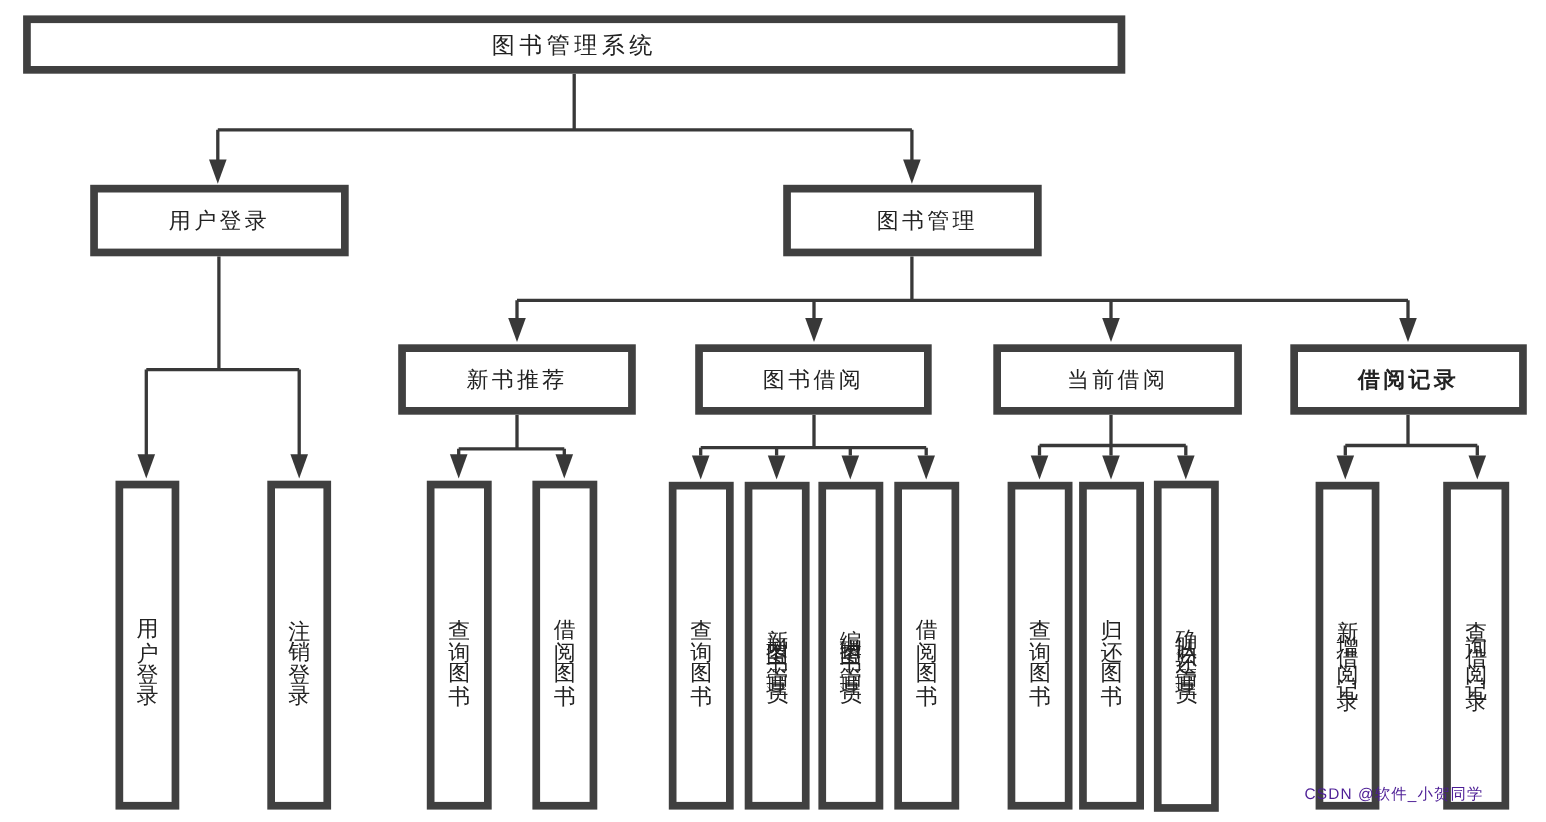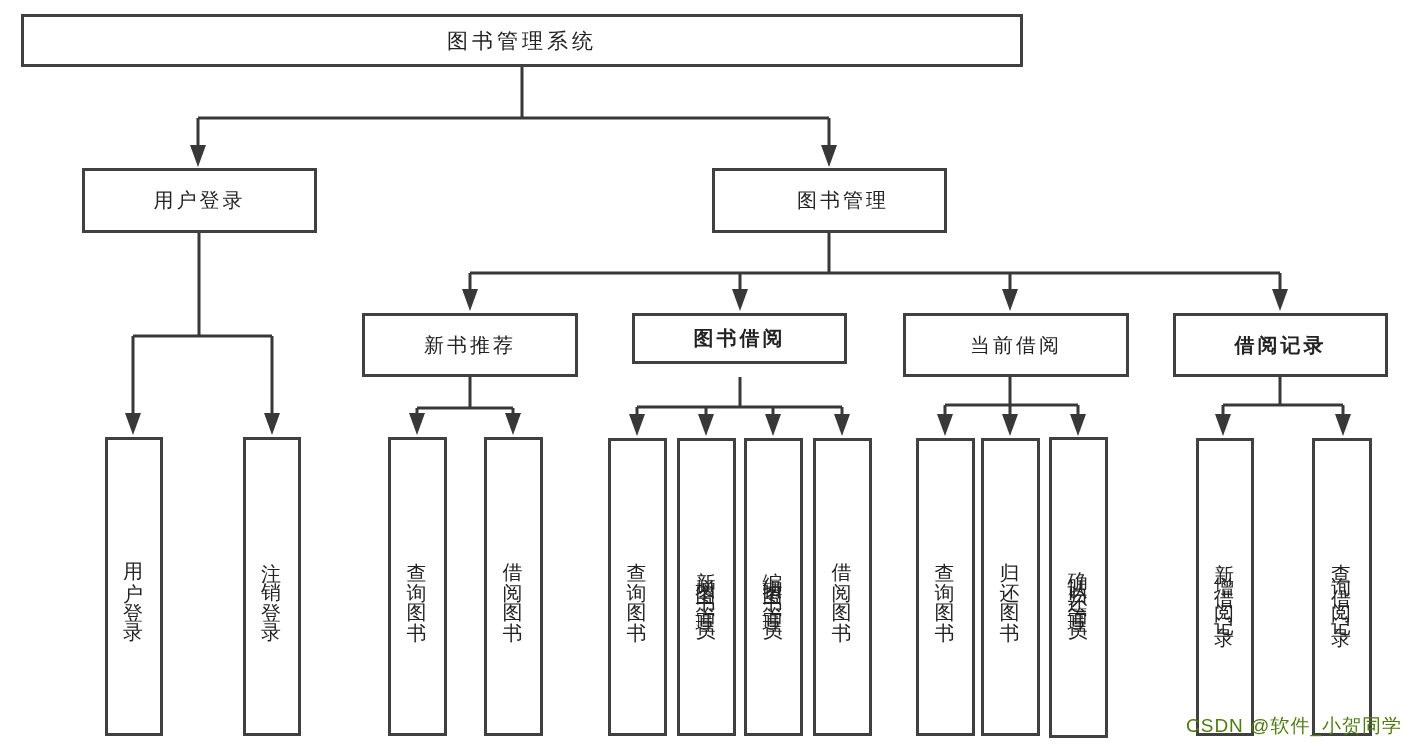--- a/index.html
+++ b/index.html
@@ -11,43 +11,43 @@
     color:#222222;
     overflow:hidden;
   }
   .connectors {
     position:absolute; left:0; top:0; width:1405px; height:747px;
     pointer-events:none;
   }
   .node {
     position:absolute;
     background:#ffffff;
-    border:3px solid #404040;
+    border:7px solid #404040;
     box-sizing:border-box;
     display:flex;
     align-items:center;
     justify-content:center;
     white-space:nowrap;
   }
   .h { font-size:20px; letter-spacing:3px; }
   .root-box { font-size:21px; letter-spacing:4px; }
   .v {
     writing-mode:vertical-rl;
     text-orientation:mixed;
     font-size:20px;
   }
   .sp4 { letter-spacing:20px; }
   .sp6 { letter-spacing:13px; }
   .sp9 { letter-spacing:7px; }
   .watermark {
     position:absolute;
     left:1186px; top:713px;
-    font-size:19px;
+    font-size:14px;
     letter-spacing:1px;
-    color:#4d7c0f;
+    color:#4c1d95;
     white-space:nowrap;
   }
 </style>
 </head>
 <body>
 
 <div class="canvas">
 
   <svg class="connectors" viewBox="0 0 1405 747" xmlns="http://www.w3.org/2000/svg">
     <g stroke="#383838" stroke-width="3" fill="none">
@@ -95,21 +95,21 @@
       <polygon points="1335,414 1351,414 1343,436"></polygon>
     </g>
   </svg>
 
   <div class="node h root-box" style="left:21px; top:14px; width:1002px; height:53px;">图书管理系统</div>
 
   <div class="node h" style="left:82px; top:168px; width:235px; height:65px;">用户登录</div>
   <div class="node h" style="left:712px; top:168px; width:235px; height:65px;padding-left:27px;">图书管理</div>
 
   <div class="node h" style="left:362px; top:313px; width:216px; height:64px;">新书推荐</div>
-  <div class="node h" style="left:632px; top:313px; width:215px; height:51px;font-weight:bold;">图书借阅</div>
+  <div class="node h" style="left:632px; top:313px; width:215px; height:64px;">图书借阅</div>
   <div class="node h" style="left:903px; top:313px; width:226px; height:64px;">当前借阅</div>
   <div class="node h" style="left:1173px; top:313px; width:215px; height:64px;font-weight:bold;">借阅记录</div>
 
   <div class="node v sp4" style="left:105px; top:437px; width:58px; height:299px;">用户登录</div>
   <div class="node v sp4" style="left:243px; top:437px; width:58px; height:299px;">注销登录</div>
 
   <div class="node v sp4" style="left:388px; top:437px; width:59px; height:299px;">查询图书</div>
   <div class="node v sp4" style="left:484px; top:437px; width:59px; height:299px;">借阅图书</div>
 
   <div class="node v sp4" style="left:608px; top:438px; width:59px; height:298px;">查询图书</div>

